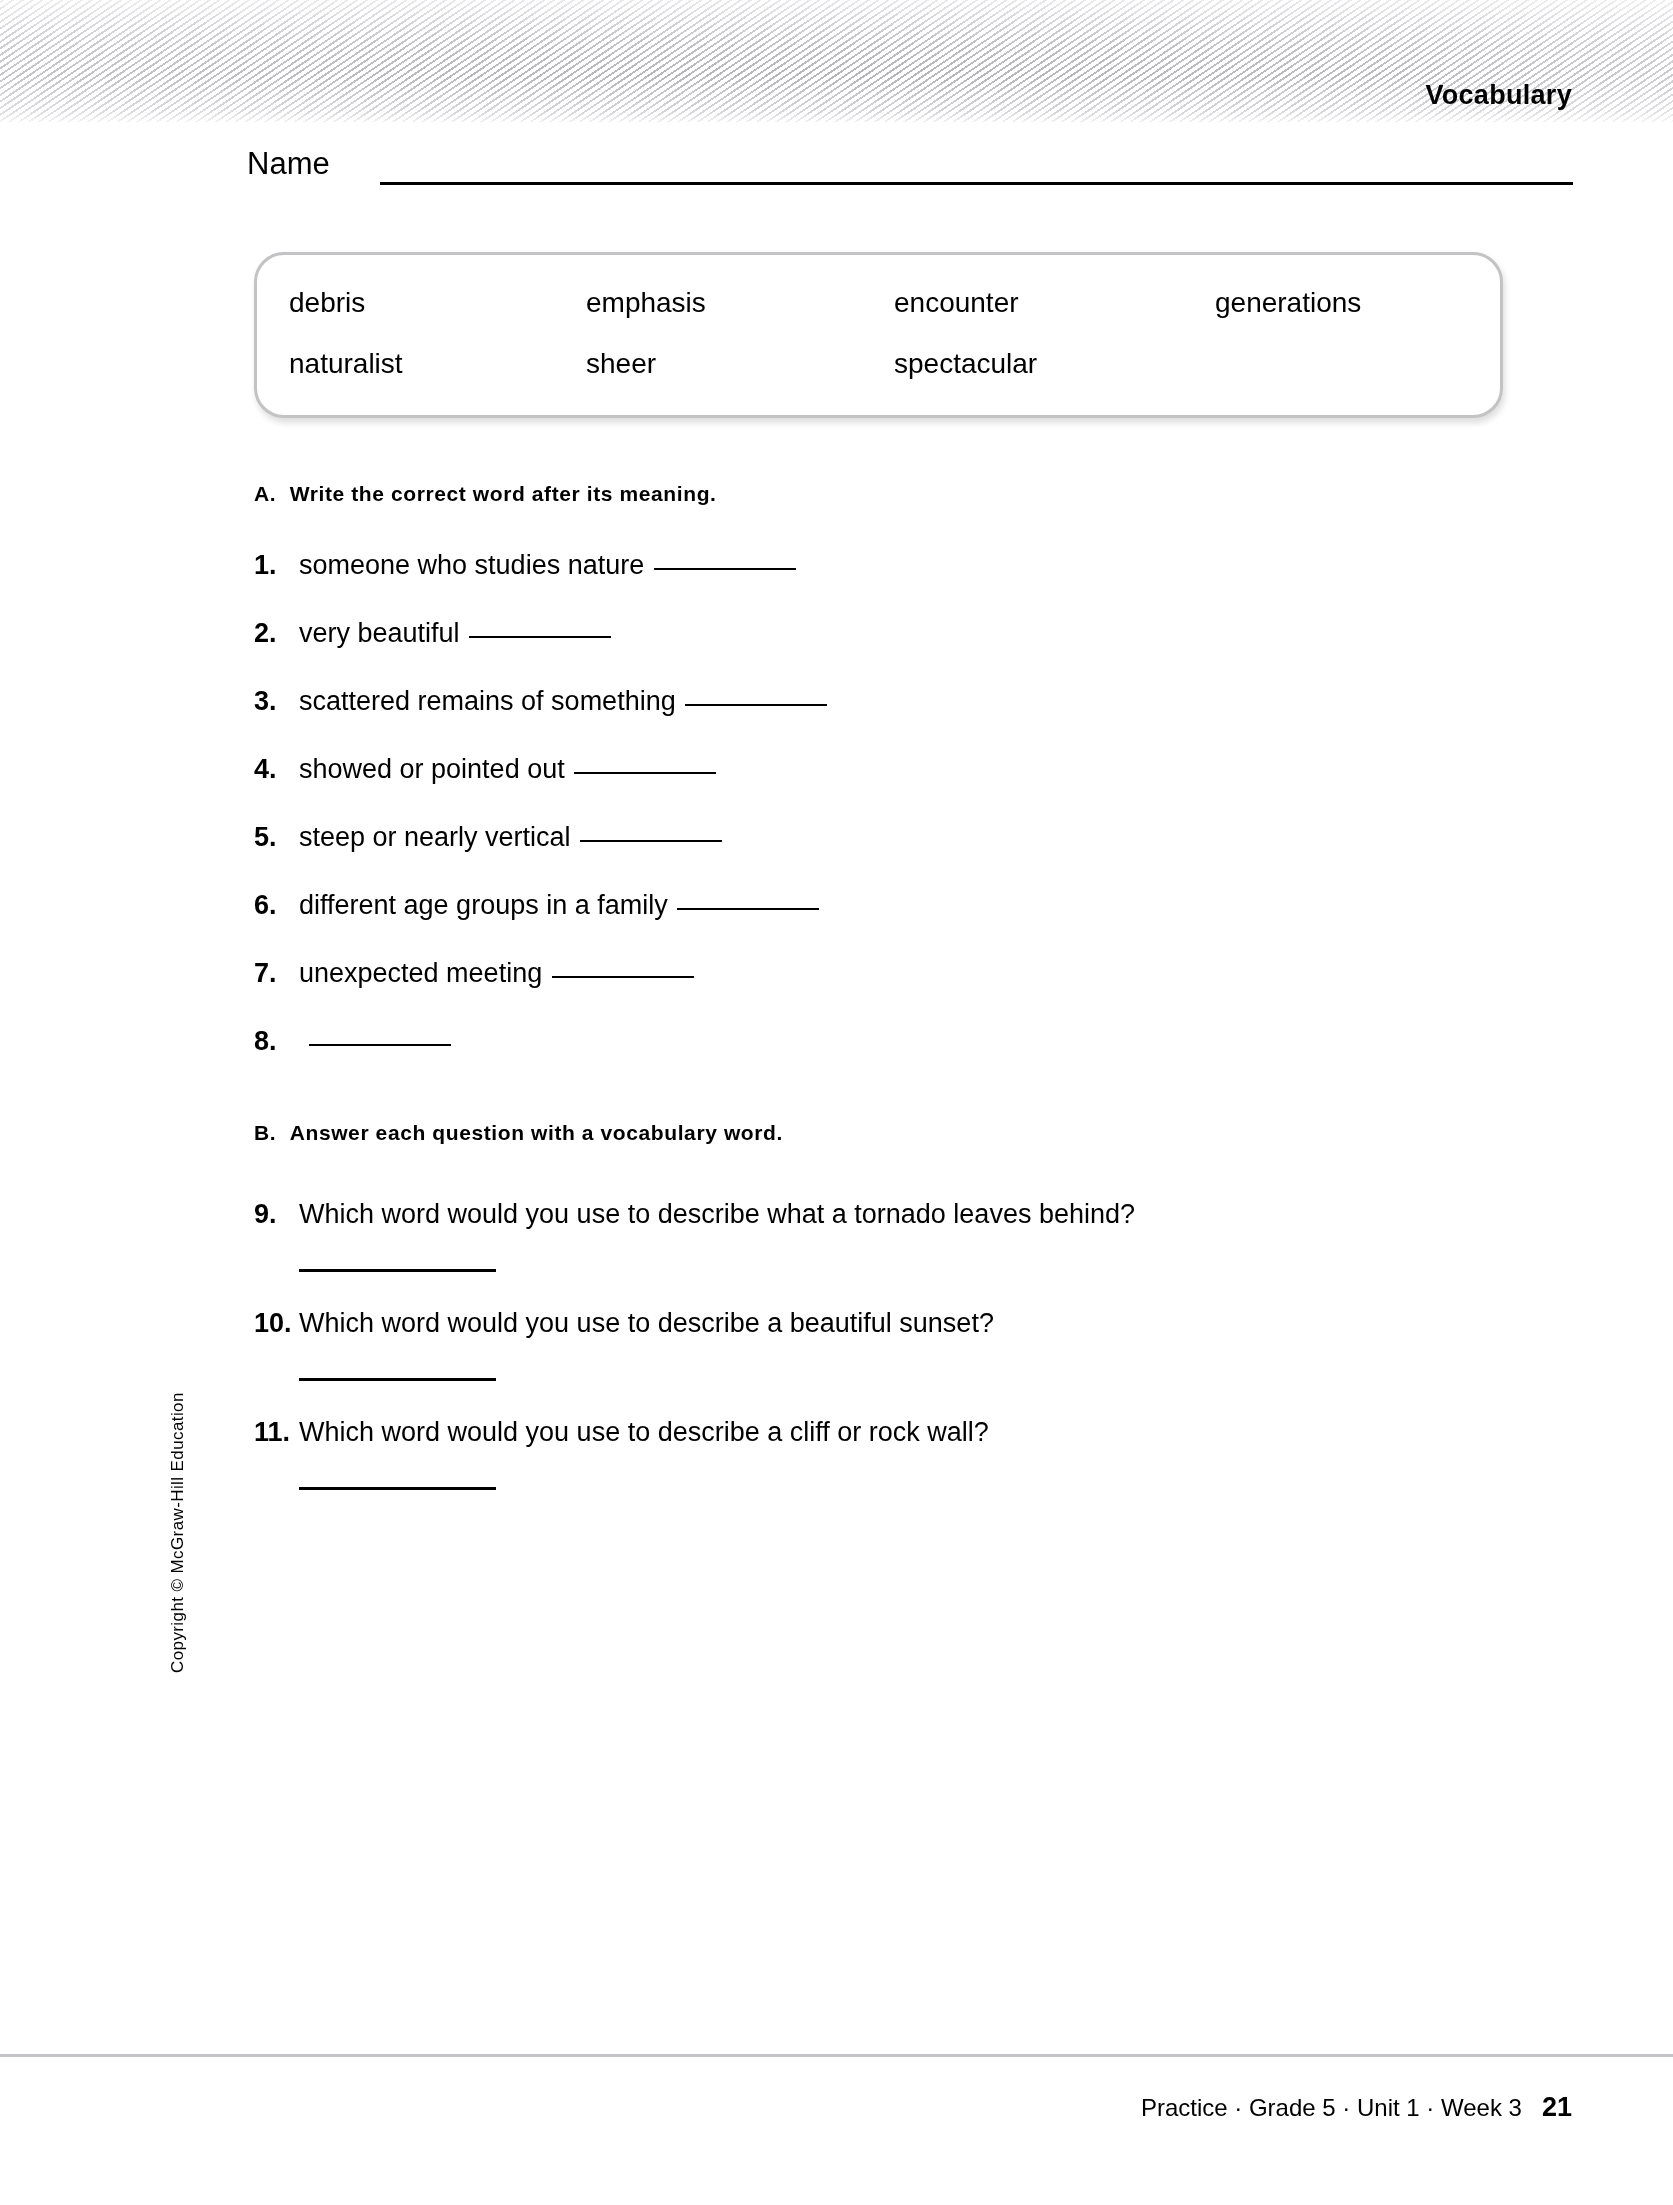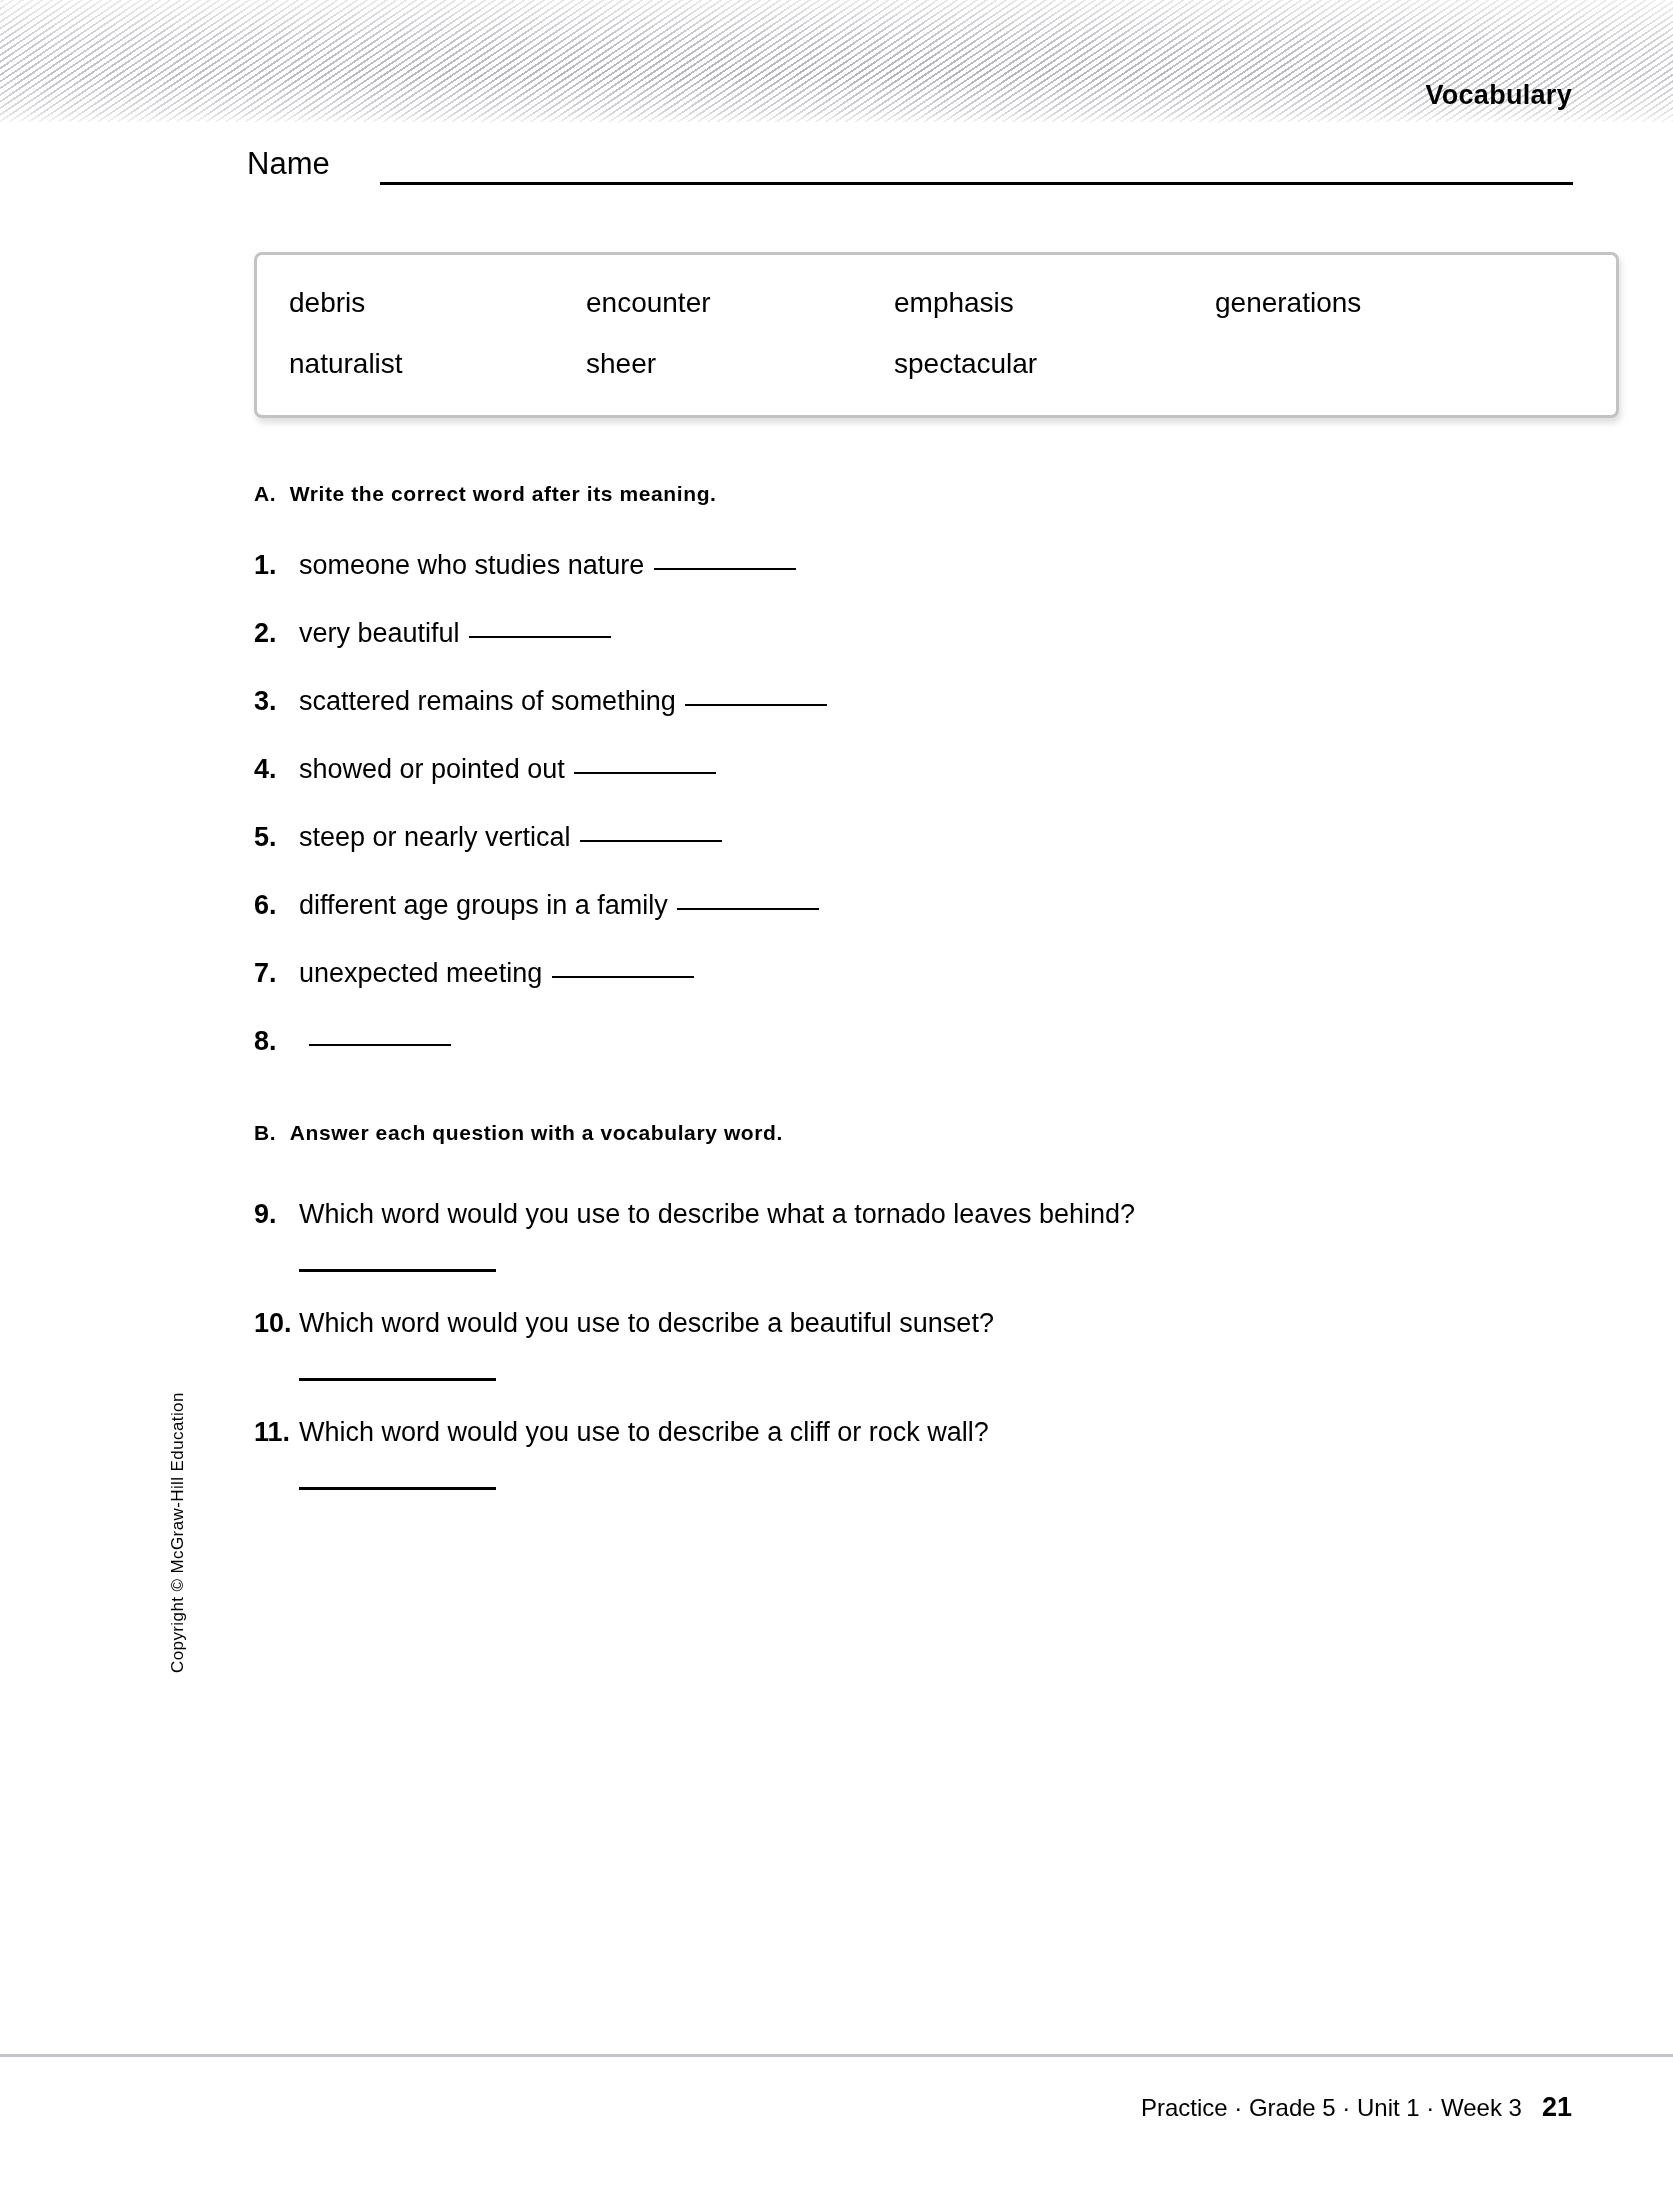--- a/index.html
+++ b/index.html
@@ -81,24 +81,24 @@
     top: 37px;
     height: 3.4px;
     background: #000000;
   }
 
   
   .wordbox {
     position: absolute;
     left: 254px;
     top: 252px;
-    width: 1365px;
+    width: 1249px;
     height: 166px;
     border: 3.4px solid #c3c3c5;
-    border-radius: 8px;
+    border-radius: 30px;
     background: #ffffff;
     box-shadow: 2px 4.7px 6px rgba(0,0,0,0.13);
     box-sizing: border-box;
   }
   .wordbox-grid {
     position: absolute;
     left: 32px;
     top: 23px;
     right: 13.5px;
     display: grid;
@@ -220,22 +220,22 @@
   <div class="header-title">Vocabulary</div>
 
   <div class="name-row">
     <span class="name-label">Name</span>
     <span class="name-rule"></span>
   </div>
 
   <div class="wordbox">
     <div class="wordbox-grid">
       <span class="wordbox-cell">debris</span>
+      <span class="wordbox-cell">emphasis</span>
       <span class="wordbox-cell">encounter</span>
-      <span class="wordbox-cell">emphasis</span>
       <span class="wordbox-cell">generations</span>
       <span class="wordbox-cell">naturalist</span>
       <span class="wordbox-cell">sheer</span>
       <span class="wordbox-cell">spectacular</span>
     </div>
   </div>
 
   <div class="section-head" style="top:483px;">
     <span class="sec-letter">A.</span><span>Write the correct word after its meaning.</span>
   </div>

